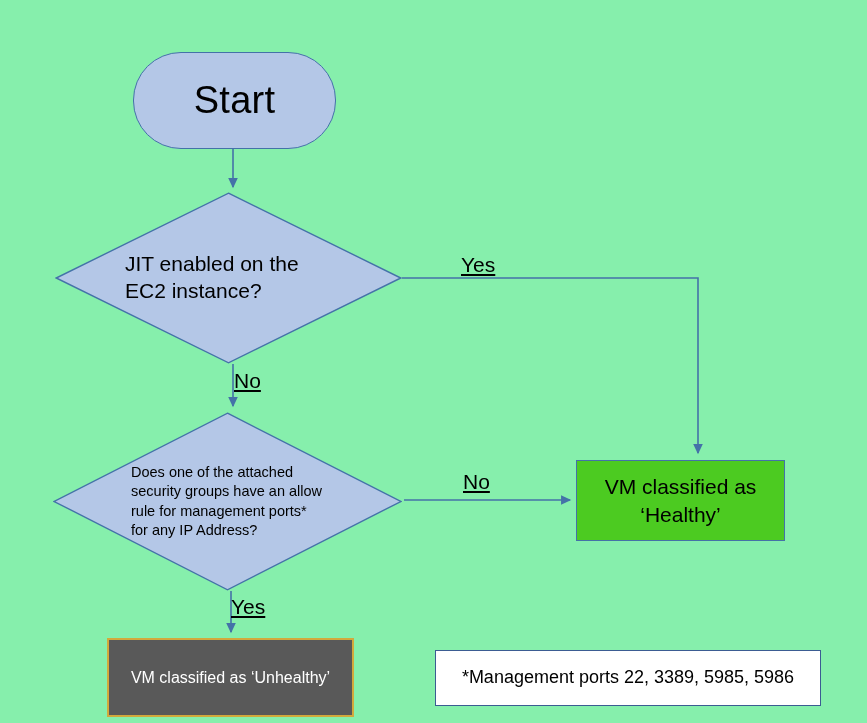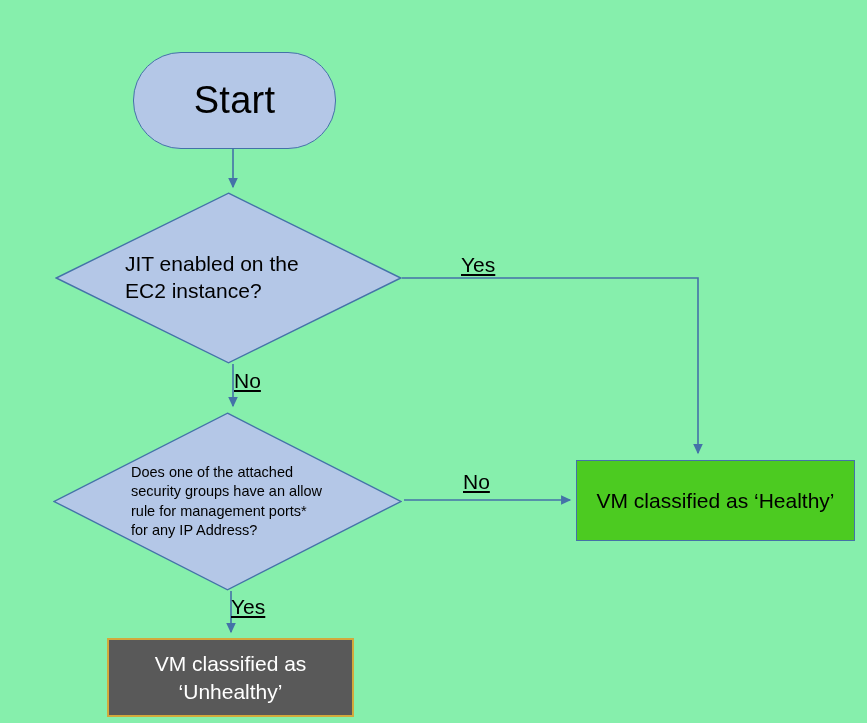--- a/index.html
+++ b/index.html
@@ -93,40 +93,40 @@
   #node-decision-sg .diamond-text {
     font-size: 14.5px;
     line-height: 1.33;
     padding: 0 78px;
     box-sizing: border-box;
   }
   
   #node-healthy {
     left: 576px;
     top: 460px;
-    width: 279px;
+    width: 209px;
     height: 81px;
     background: #4CCB21;
     border: 1.4px solid #4472A8;
   }
   #node-healthy .label {
     font-size: 21px;
     color: #000000;
     line-height: 1.32;
   }
   #node-unhealthy {
     left: 107px;
     top: 638px;
     width: 247px;
     height: 79px;
     background: #595959;
     border: 2px solid #D2A93C;
   }
   #node-unhealthy .label {
-    font-size: 21px;
+    font-size: 16px;
     color: #FFFFFF;
     line-height: 1.32;
   }
   #node-footnote {
     left: 435px;
     top: 650px;
     width: 386px;
     height: 56px;
     background: #FFFFFF;
     border: 1.4px solid #3B5C92;
@@ -201,19 +201,22 @@
   </div>
 
   <div class="node" id="node-healthy">
     <span class="label">VM classified as ‘Healthy’</span>
   </div>
 
   <div class="node" id="node-unhealthy">
     <span class="label">VM classified as ‘Unhealthy’</span>
   </div>
 
+  <div class="node" id="node-footnote">
+    <span class="label">*Management ports 22, 3389, 5985, 5986</span>
+  </div>
 
   <div class="edge-label" id="edge-label-yes-jit">Yes</div>
   <div class="edge-label" id="edge-label-no-jit">No</div>
   <div class="edge-label" id="edge-label-no-sg">No</div>
   <div class="edge-label" id="edge-label-yes-sg">Yes</div>
 
 </div>
 
 </body></html>

